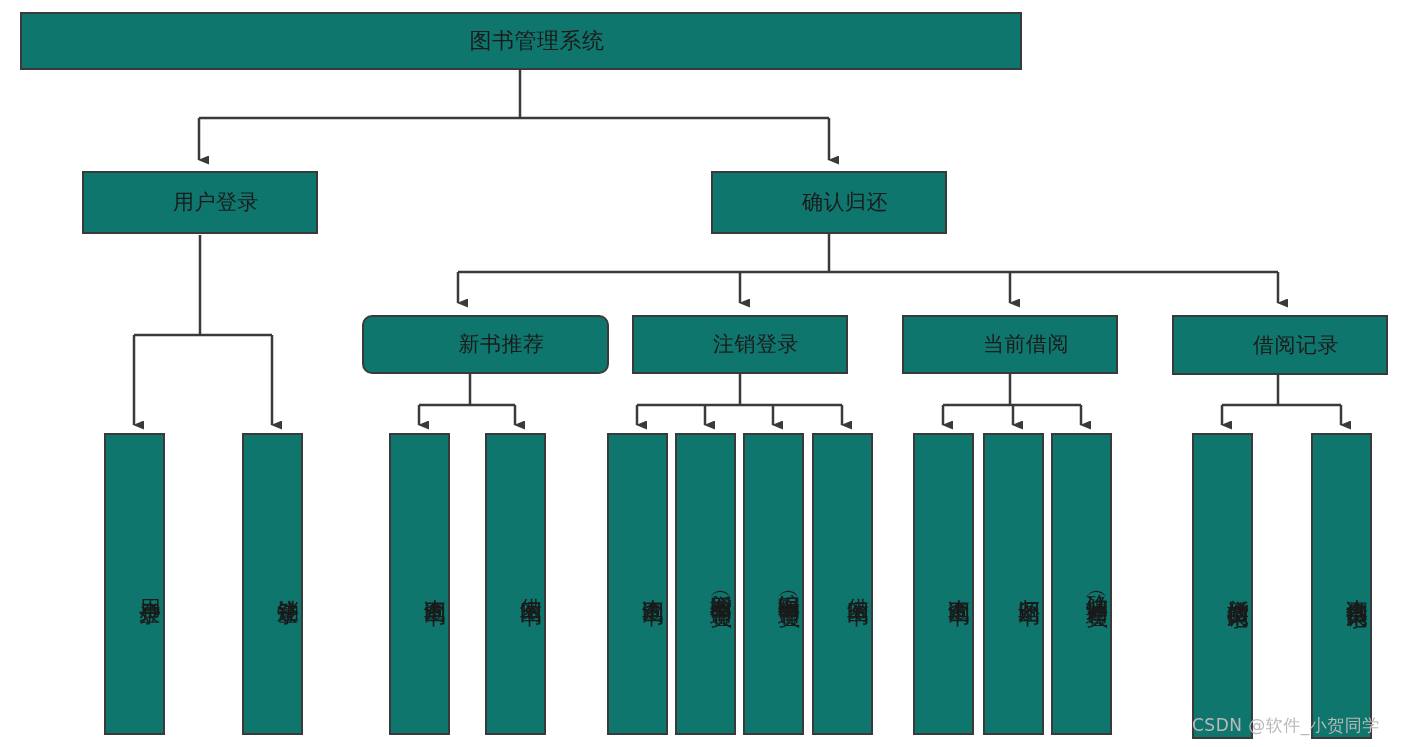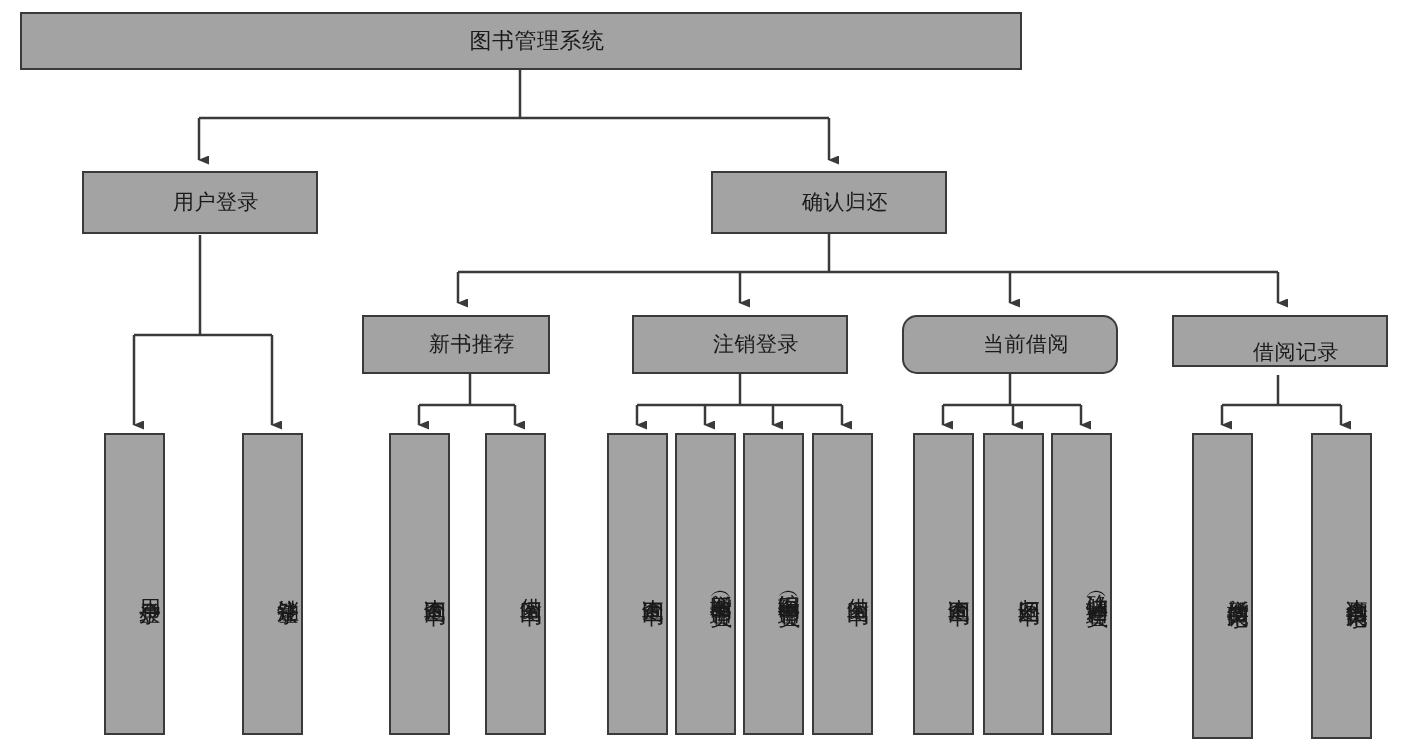--- a/index.html
+++ b/index.html
@@ -22,21 +22,21 @@
     position: absolute;
     left: 0;
     top: 0;
     width: 1405px;
     height: 747px;
     pointer-events: none;
   }
   .node {
     position: absolute;
     box-sizing: border-box;
-    background: #a3a3a3;
+    background: #0f766e;
     border: 2.5px solid #3a3a3a;
     display: flex;
     align-items: center;
     justify-content: center;
     color: #1a1a1a;
     padding-left: 32px;
   }
   .node-label {
     display: block;
     text-align: center;
@@ -131,30 +131,30 @@
     <span class="node-label">图书管理系统</span>
   </div>
 
   <div class="node horizontal" style="left:82px; top:171px; width:236px; height:63px;">
     <span class="node-label">用户登录</span>
   </div>
   <div class="node horizontal" style="left:711px; top:171px; width:236px; height:63px;">
     <span class="node-label">确认归还</span>
   </div>
 
-  <div class="node horizontal" style="left:362px; top:315px; width:188px; height:59px;">
+  <div class="node horizontal" style="left:362px; top:315px; width:247px; height:59px;border-radius:10px;">
     <span class="node-label">新书推荐</span>
   </div>
   <div class="node horizontal" style="left:632px; top:315px; width:216px; height:59px;">
     <span class="node-label">注销登录</span>
   </div>
-  <div class="node horizontal" style="left:902px; top:315px; width:216px; height:59px;border-radius:15px;">
+  <div class="node horizontal" style="left:902px; top:315px; width:216px; height:59px;">
     <span class="node-label">当前借阅</span>
   </div>
-  <div class="node horizontal" style="left:1172px; top:315px; width:216px; height:52px;align-items:flex-end;">
+  <div class="node horizontal" style="left:1172px; top:315px; width:216px; height:60px;">
     <span class="node-label">借阅记录</span>
   </div>
 
   <div class="node vertical" style="left:104px; top:433px; width:61px; height:302px;">
     <span class="node-label">用户登录</span>
   </div>
   <div class="node vertical" style="left:242px; top:433px; width:61px; height:302px;">
     <span class="node-label">注销登录</span>
   </div>
 
@@ -188,14 +188,15 @@
     <span class="node-label">确认归还（管理员）</span>
   </div>
 
   <div class="node vertical" style="left:1192px; top:433px; width:61px; height:306px;">
     <span class="node-label">新增借阅记录</span>
   </div>
   <div class="node vertical" style="left:1311px; top:433px; width:61px; height:306px;">
     <span class="node-label">查询借阅记录</span>
   </div>
 
+  <div class="watermark" style="left:1192px; top:714px;">CSDN @软件_小贺同学</div>
 
 </div>
 
 </body></html>

